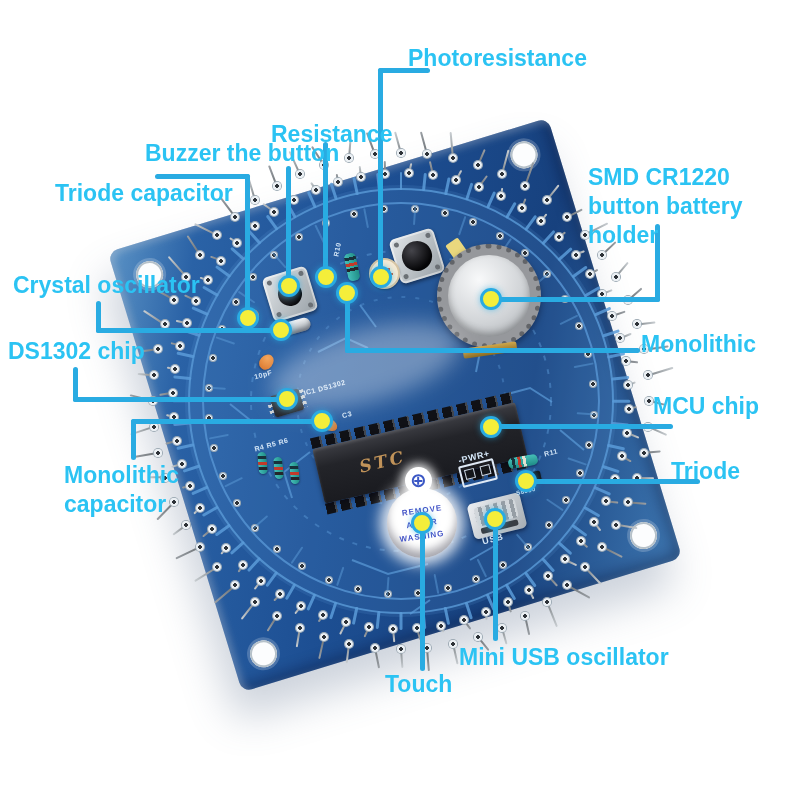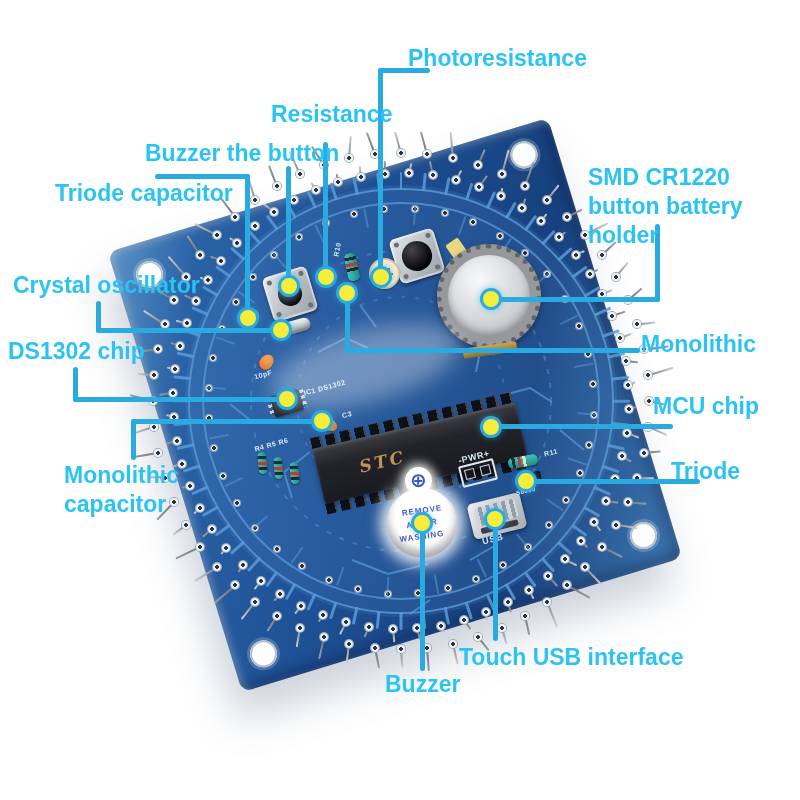--- a/index.html
+++ b/index.html
@@ -561,21 +561,21 @@
     <div>
       <div class="seg" style="left:378px;top:68px;width:52px;height:5px"></div>
       <div class="seg" style="left:378px;top:68px;width:5px;height:210px"></div>
       <div class="dot" style="left:370px;top:266px"></div>
       <div class="lbl" style="left:408px;top:44px">Photoresistance</div>
     </div>
 
     <div>
       <div class="seg" style="left:323px;top:142px;width:5px;height:136px"></div>
       <div class="dot" style="left:315px;top:266px"></div>
-      <div class="lbl" style="left:271px;top:100px">Resistance</div>
+      <div class="lbl" style="left:271px;top:120px">Resistance</div>
     </div>
 
     <div>
       <div class="seg" style="left:286px;top:166px;width:5px;height:120px"></div>
       <div class="dot" style="left:278px;top:275px"></div>
       <div class="lbl" style="left:145px;top:139px">Buzzer the button</div>
     </div>
 
     <div>
       <div class="seg" style="left:155px;top:174px;width:95px;height:5px"></div>
@@ -627,23 +627,23 @@
 
     <div>
       <div class="seg" style="left:524px;top:479px;width:176px;height:5px"></div>
       <div class="dot" style="left:515px;top:470px"></div>
       <div class="lbl" style="left:671px;top:457px">Triode</div>
     </div>
 
     <div>
       <div class="seg" style="left:493px;top:517px;width:5px;height:124px"></div>
       <div class="dot" style="left:484px;top:508px"></div>
-      <div class="lbl" style="left:459px;top:643px">Touch USB interface</div>
+      <div class="lbl" style="left:459px;top:643px">Mini USB oscillator</div>
     </div>
 
     <div>
       <div class="seg" style="left:420px;top:521px;width:5px;height:150px"></div>
       <div class="dot" style="left:411px;top:512px"></div>
-      <div class="lbl" style="left:385px;top:670px">Buzzer</div>
+      <div class="lbl" style="left:385px;top:670px">Touch</div>
     </div>
 
   </div>
 </div>
 
 </body></html>

